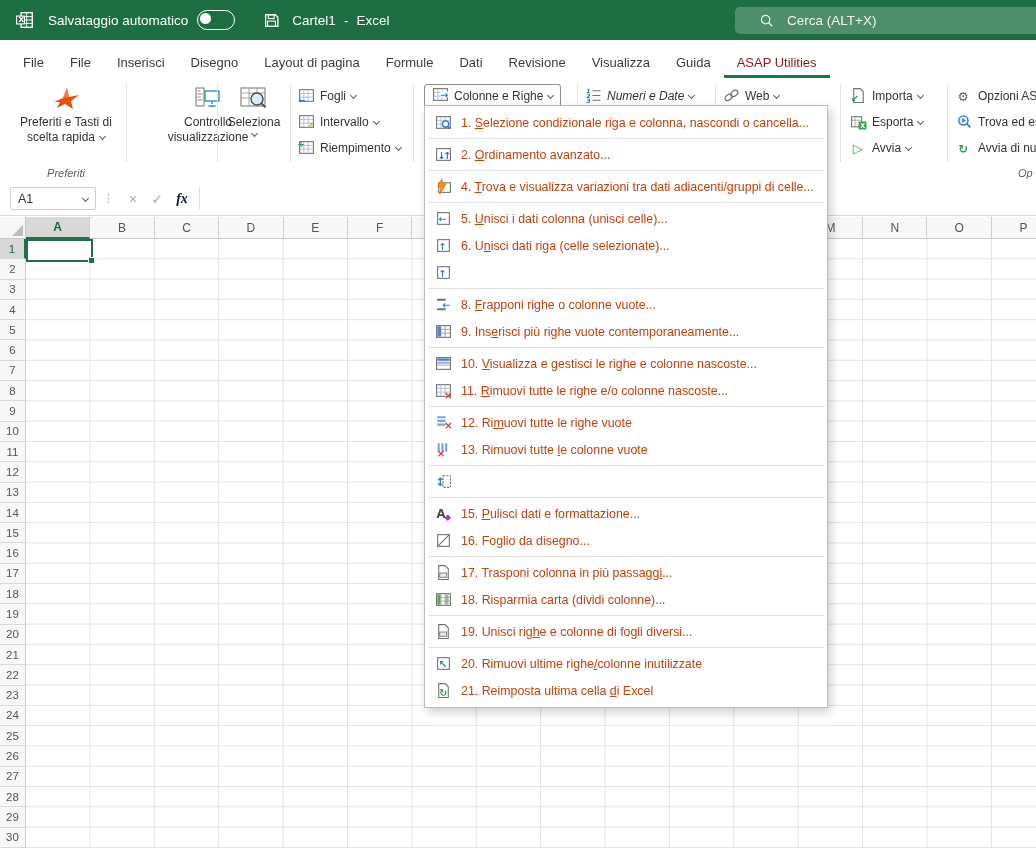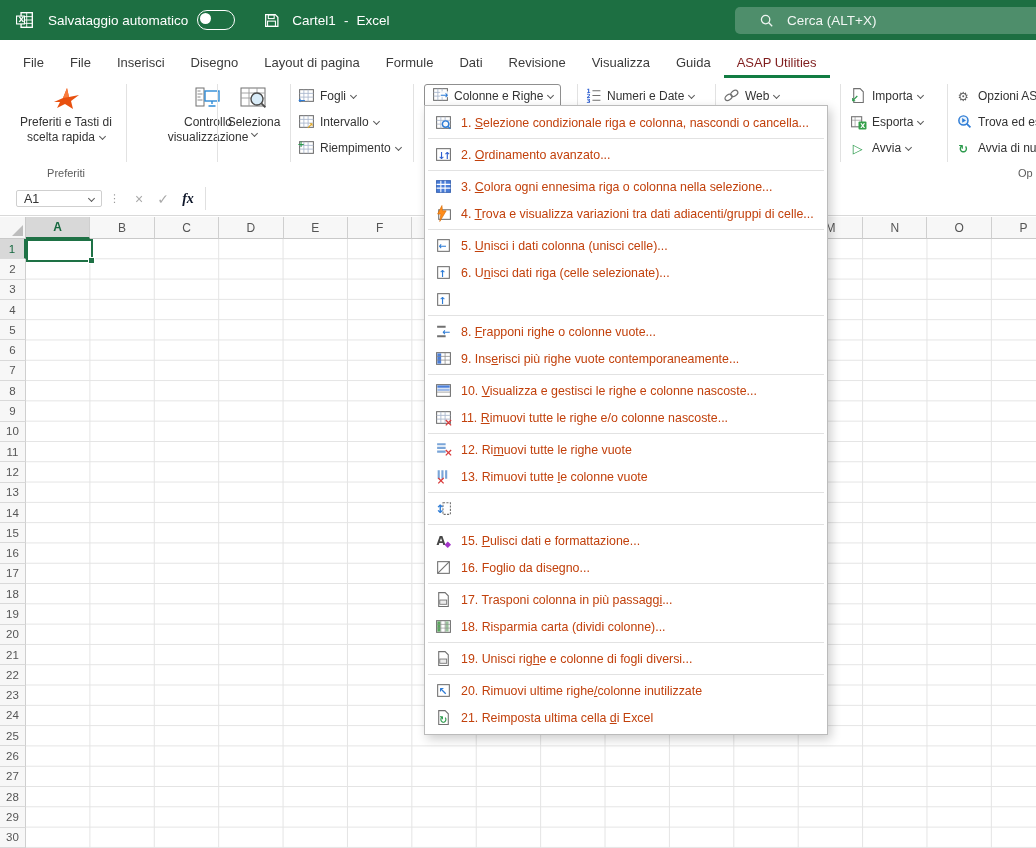--- a/index.html
+++ b/index.html
@@ -19,31 +19,31 @@
   
   .menubar{position:absolute;top:40px;left:0;right:0;height:38px;background:#fff;display:flex;align-items:flex-end;padding-left:10px;box-sizing:border-box;}
   .tab{padding:7px 13px 8px;font-size:13px;color:#3b3b3b;cursor:default;white-space:nowrap;}
   .tab.active{font-weight:normal;color:#7f1d1d;border-bottom:3px solid #127c42;padding-bottom:5px;}
 
   
   .ribbon{position:absolute;top:78px;left:0;right:0;height:104px;background:#fff;border-bottom:1px solid #dadada;font-size:12px;color:#333;}
   .vdiv{position:absolute;top:6px;height:78px;width:1px;background:#e2e2e2;}
   .bigbtn{position:absolute;top:3px;height:86px;display:flex;flex-direction:column;align-items:center;justify-content:flex-start;text-align:center;cursor:default;line-height:1.25;}
   .bigbtn .bic{height:34px;display:flex;align-items:center;}
-  .grouplabel{position:absolute;bottom:3px;font-size:11px;color:#5c5c5c;text-align:center;}
+  .grouplabel{position:absolute;bottom:3px;font-size:11px;color:#5c5c5c;text-align:center;font-style:italic;}
   .stack{position:absolute;top:6px;display:flex;flex-direction:column;gap:3px;}
   .smallbtn{display:flex;align-items:center;gap:5px;height:23px;white-space:nowrap;cursor:default;}
   .smallbtn .ic{display:flex;width:17px;}
   .activebtn{position:absolute;left:424px;top:6px;height:22px;display:flex;align-items:center;gap:5px;padding:0 7px;border:1px solid #8f8f8f;border-radius:3px;background:#fff;white-space:nowrap;cursor:default;}
   .chev::after{content:"";display:inline-block;width:4px;height:4px;border-right:1.2px solid #5a5a5a;border-bottom:1.2px solid #5a5a5a;transform:rotate(45deg);margin-left:5px;vertical-align:2px;}
   .chevb{display:block;margin:1px auto 0;width:4px;height:4px;border-right:1.2px solid #5a5a5a;border-bottom:1.2px solid #5a5a5a;transform:rotate(45deg);}
 
   
   .fbar{position:absolute;top:182px;left:0;right:0;height:33px;background:#fff;border-bottom:1px solid #d9d9d9;display:flex;align-items:center;font-size:12.5px;color:#333;}
-  .namebox{width:86px;height:17px;margin-left:16px;border:1px solid #cfcfcf;border-radius:2px;display:flex;align-items:center;padding:0 7px;box-sizing:border-box;justify-content:space-between;cursor:text;}
+  .namebox{width:86px;height:23px;margin-left:10px;border:1px solid #cfcfcf;border-radius:2px;display:flex;align-items:center;padding:0 7px;box-sizing:border-box;justify-content:space-between;cursor:text;}
   .fb-dots{color:#9a9a9a;margin:0 7px;font-size:11px;}
   .fb-btn{width:24px;text-align:center;color:#a9a9a9;font-size:14px;cursor:default;}
   .fb-fx{font-family:"Liberation Serif",serif;font-style:italic;font-weight:bold;color:#0f172a;font-size:14px;width:26px;text-align:center;}
   .fb-input{flex:1;height:23px;border-left:1px solid #e0e0e0;margin-left:4px;cursor:text;}
 
   
   .corner{position:absolute;top:217px;left:0;width:26px;height:22px;background:#f6f6f6;border-right:1px solid #c9c9c9;border-bottom:1px solid #c9c9c9;box-sizing:border-box;}
   .corner .tri{position:absolute;right:2px;bottom:2px;width:0;height:0;border-left:11px solid transparent;border-bottom:11px solid #bdbdbd;}
   .colheads{position:absolute;top:217px;left:26px;right:0;height:22px;display:flex;overflow:hidden;}
   .ch{width:64.4px;box-sizing:border-box;border-right:1px solid #cfcfcf;border-bottom:1px solid #c9c9c9;background:#f7f7f7;color:#555;font-size:12px;display:flex;align-items:center;justify-content:center;flex:none;cursor:default;}
@@ -192,21 +192,21 @@
     <div class="activebtn" id="colRowBtn">
         <span class="ic"><svg width="17" height="17" viewBox="0 0 16 16">
             <rect x="1.5" y="2.5" width="13" height="11" fill="#fff" stroke="#707070"></rect>
             <path d="M1.5 6h13M1.5 9.5h13M5.5 2.5v11M9.5 2.5v11" stroke="#a9b6cc" stroke-width="0.8" fill="none"></path>
             <rect x="7.5" y="5" width="7.5" height="5.5" fill="#fff" opacity="0.85"></rect>
             <text x="7.5" y="11" font-size="9" font-family="DejaVu Sans" font-weight="bold" fill="#2e7cd6">→</text>
           </svg></span>
         <span class="chev">Colonne e Righe</span>
       </div>
     <div class="vdiv" style="left:577px;"></div>
-    <div class="stack" style="left:585px;" id="stackNum">
+    <div class="stack" style="left:585px;font-style:italic;" id="stackNum">
         <div class="smallbtn">
           <span class="ic">
             <svg width="17" height="17" viewBox="0 0 16 16">
               <path d="M7 3.5h7.5M7 8h7.5M7 12.5h7.5" stroke="#707070" stroke-width="1"></path>
               <text x="1.5" y="6" font-size="5.5" font-family="DejaVu Sans" font-weight="bold" fill="#2e5fd0">1</text>
               <text x="1.5" y="10.5" font-size="5.5" font-family="DejaVu Sans" font-weight="bold" fill="#2e5fd0">2</text>
               <text x="1.5" y="15" font-size="5.5" font-family="DejaVu Sans" font-weight="bold" fill="#2e5fd0">3</text>
             </svg>
           </span>
           <span class="chev">Numeri e Date</span>
@@ -380,29 +380,20 @@
             <text x="2.5" y="12" font-size="9" font-family="DejaVu Sans" font-weight="bold" fill="#2e5fd0">↓</text>
             <text x="8" y="12" font-size="9" font-family="DejaVu Sans" font-weight="bold" fill="#2e5fd0">↑</text>
           </svg>
         </span>
         <span>2. <u>O</u>rdinamento avanzato...</span>
       </div>
       <div class="msep"></div>
       <div class="mitem">
         <span class="mic">
           <svg width="17" height="17" viewBox="0 0 16 16">
-            <rect x="1.5" y="2.5" width="13" height="11" fill="#4a7ed9" stroke="#3c66b4"></rect>
-            <path d="M1.5 6h13M1.5 9.5h13M5.5 2.5v11M9.5 2.5v11" stroke="#fff" stroke-width="1"></path>
-          </svg>
-        </span>
-        <span>3. <u>C</u>olora ogni ennesima riga o colonna nella selezione...</span>
-      </div>
-      <div class="mitem">
-        <span class="mic">
-          <svg width="17" height="17" viewBox="0 0 16 16">
             <rect x="3.5" y="4.5" width="11" height="9" fill="#fff" stroke="#707070"></rect>
             <polygon points="6.5,0.5 2.5,8.5 5.5,8.5 4.5,15.5 10.5,5.5 7,5.5" fill="#ff8c1a" stroke="#d86a00" stroke-width="0.6"></polygon>
           </svg>
         </span>
         <span>4. <u>T</u>rova e visualizza variazioni tra dati adiacenti/gruppi di celle...</span>
       </div>
       <div class="msep"></div>
       <div class="mitem">
         <span class="mic">
           <svg width="17" height="17" viewBox="0 0 16 16">

